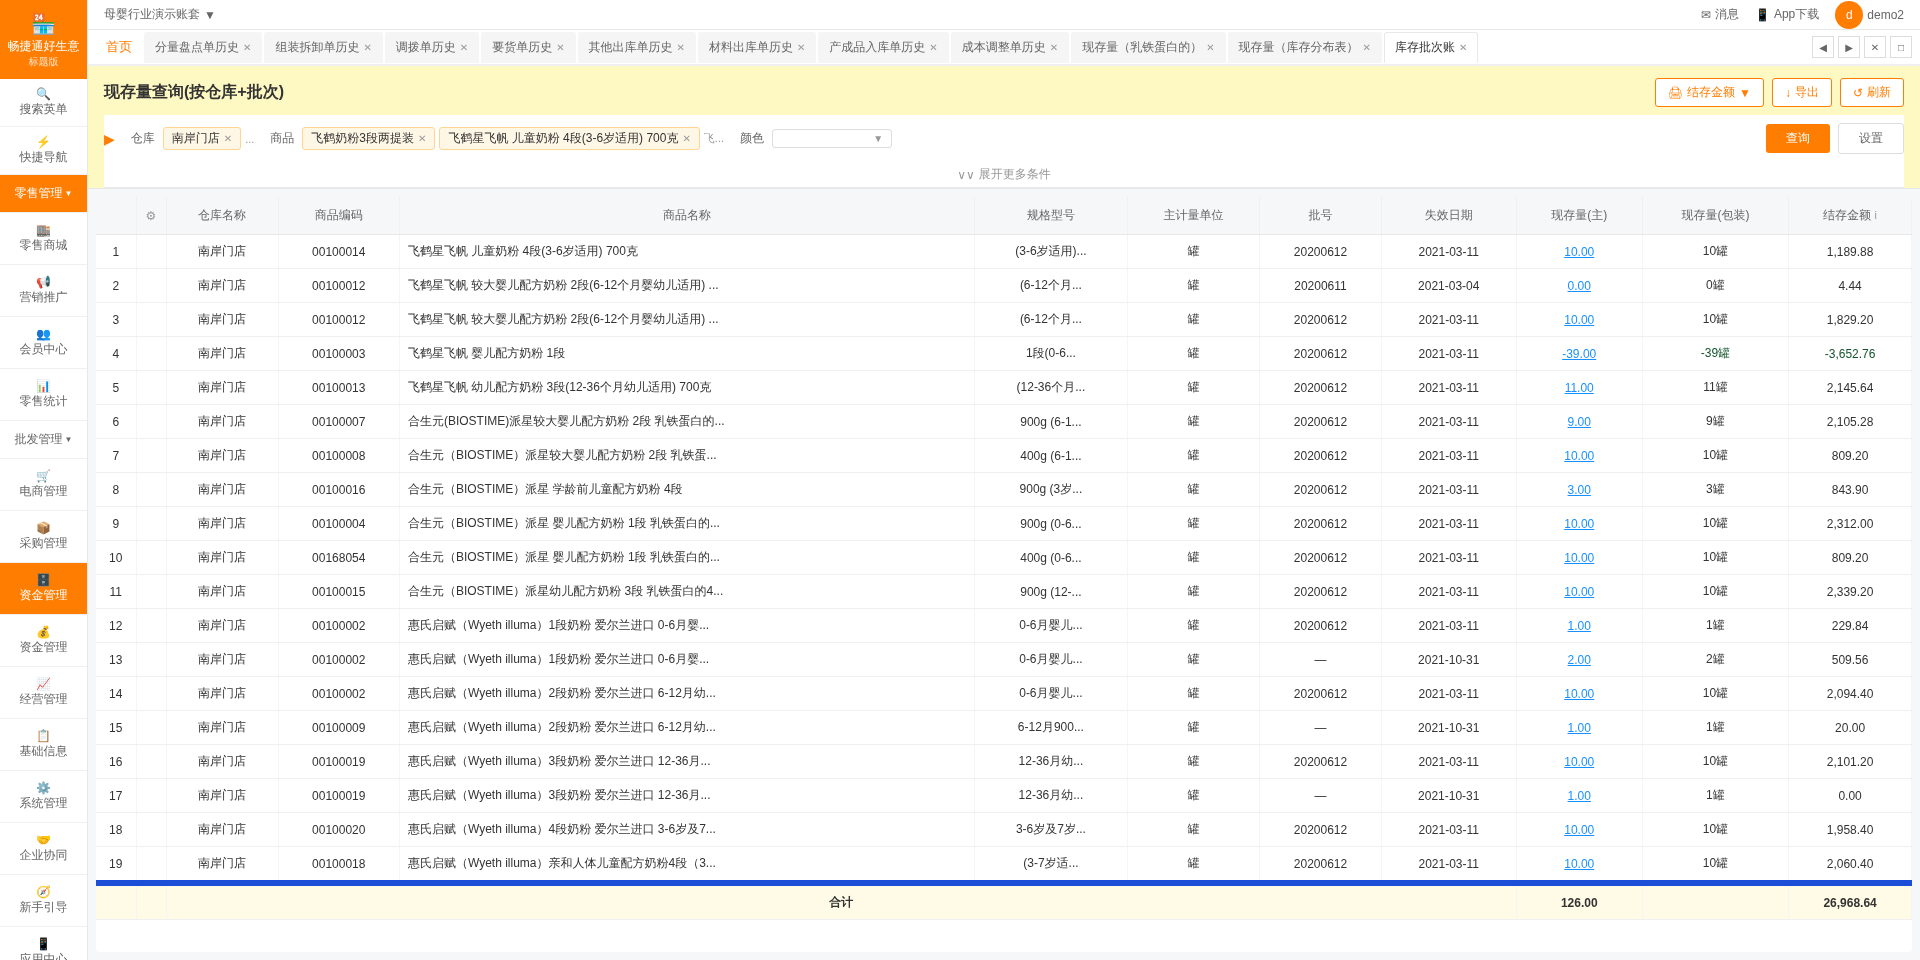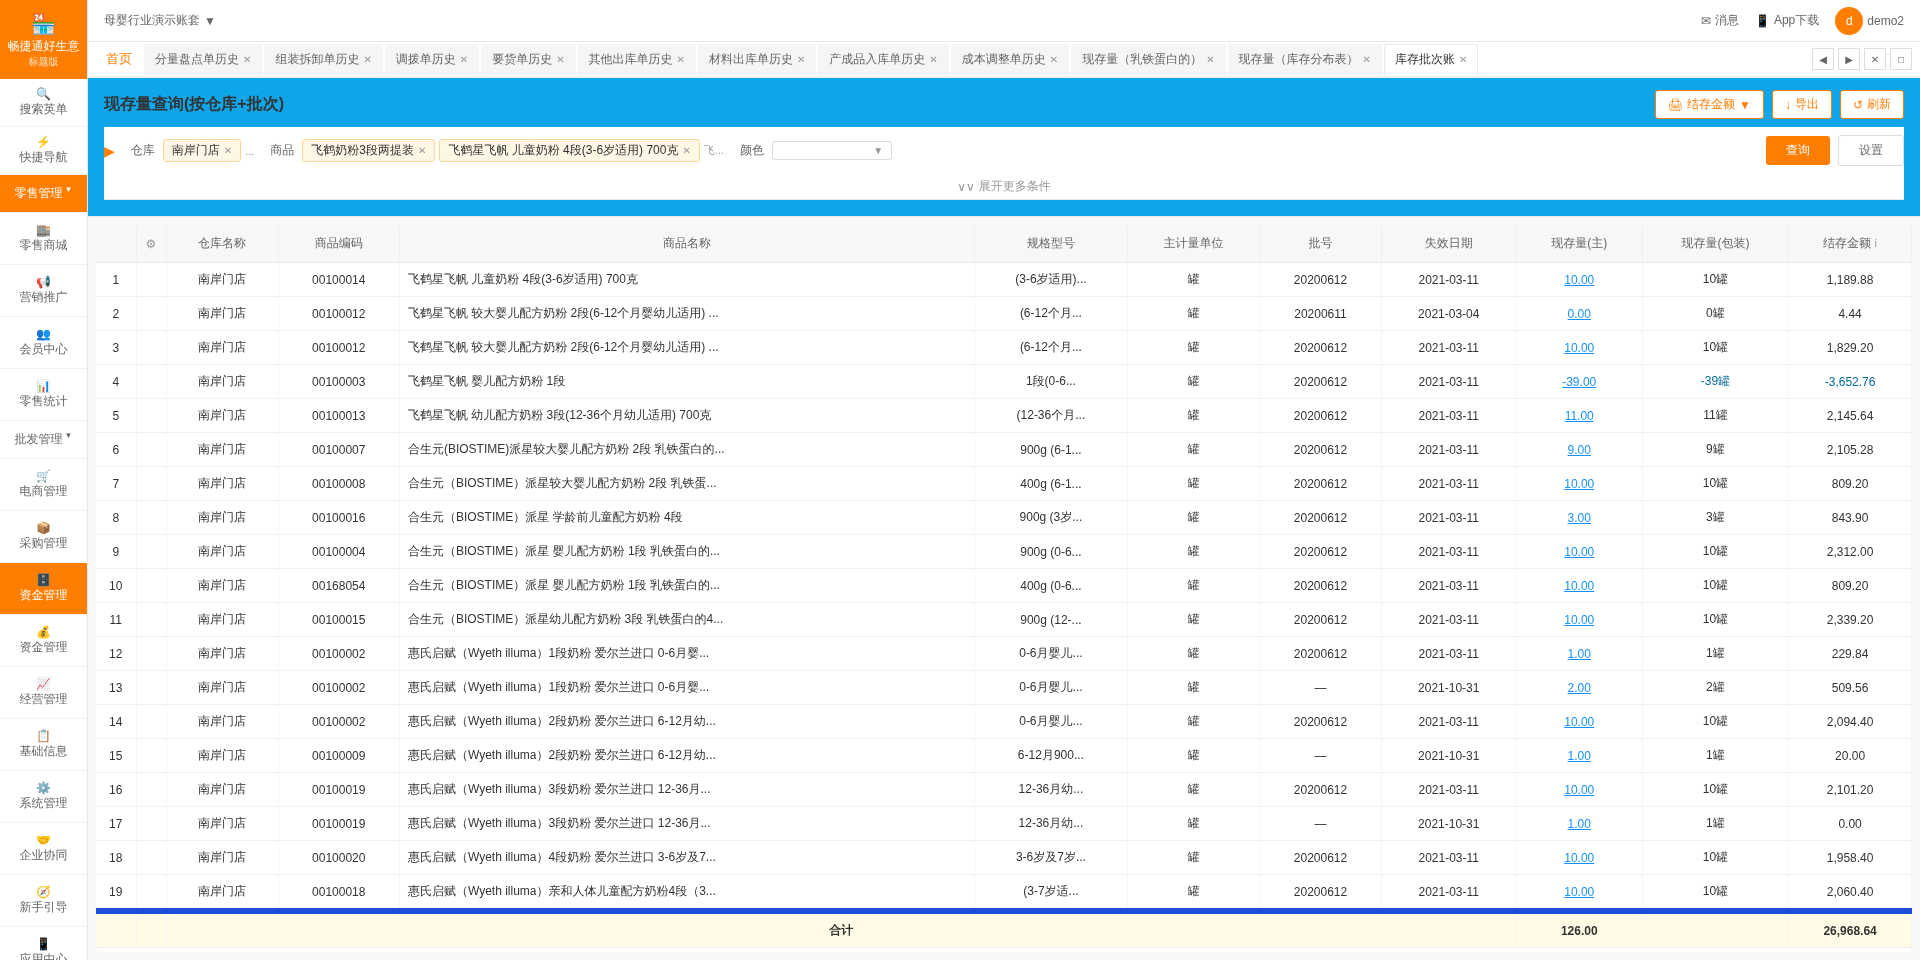--- a/index.html
+++ b/index.html
@@ -53,20 +53,21 @@
       cursor: pointer;
       border-bottom: 1px solid #f0f0f0;
       font-size: 11px;
     }
     .sidebar-item.active {
       background: #ff7d00;
       color: #fff;
     }
     .sidebar-item.has-arrow {
       display: flex;
+      align-items: center;
       justify-content: center;
       gap: 2px;
     }
     .arrow-down { font-size: 8px; }
 
     
     .main {
       flex: 1;
       display: flex;
       flex-direction: column;
@@ -74,21 +75,21 @@
     }
 
     
     .topbar {
       background: #fff;
       border-bottom: 1px solid #e8e8e8;
       display: flex;
       align-items: center;
       justify-content: space-between;
       padding: 0 16px;
-      height: 42px;
+      height: 30px;
     }
     .topbar-left {
       display: flex;
       align-items: center;
       gap: 8px;
     }
     .warehouse-select {
       display: flex;
       align-items: center;
       gap: 4px;
@@ -183,22 +184,22 @@
     .content {
       flex: 1;
       background: #f5f7f9;
       display: flex;
       flex-direction: column;
       overflow: hidden;
     }
 
     
     .page-header {
-      background: #0ea5e9;
-      padding: 12px 16px 16px;
+      background: #fef9c3;
+      padding: 12px 16px 0;
       border-bottom: 1px solid #e8e8e8;
     }
     .page-title-row {
       display: flex;
       align-items: center;
       justify-content: space-between;
       margin-bottom: 8px;
     }
     .page-title {
       font-size: 16px;
@@ -338,21 +339,21 @@
       border-right: 1px solid #f5f5f5;
       color: #333;
       font-size: 12px;
     }
     td.left { text-align: left; }
     tr.summary-row td {
       background: #fffbe6;
       font-weight: bold;
       border-top: 6px solid #1d4ed8;
     }
-    .negative { color: #0369a1; }
+    .negative { color: #14532d; }
     .underline { text-decoration: underline; color: #1890ff; cursor: pointer; }
     .settings-icon { color: #999; cursor: pointer; }
 
     
     ::-webkit-scrollbar { width: 6px; height: 6px; }
     ::-webkit-scrollbar-track { background: #f1f1f1; }
     ::-webkit-scrollbar-thumb { background: #ccc; border-radius: 3px; }
 
     .color-filter {
       display: flex;

